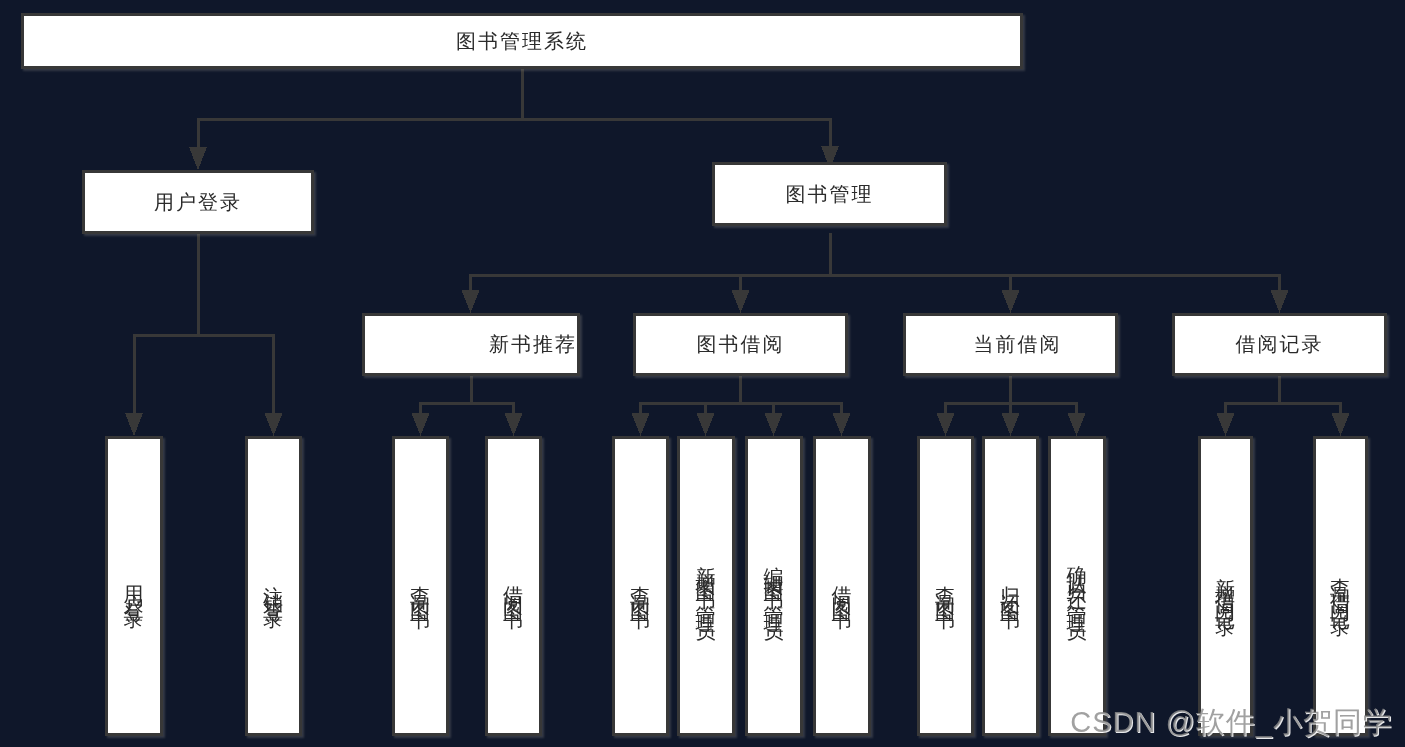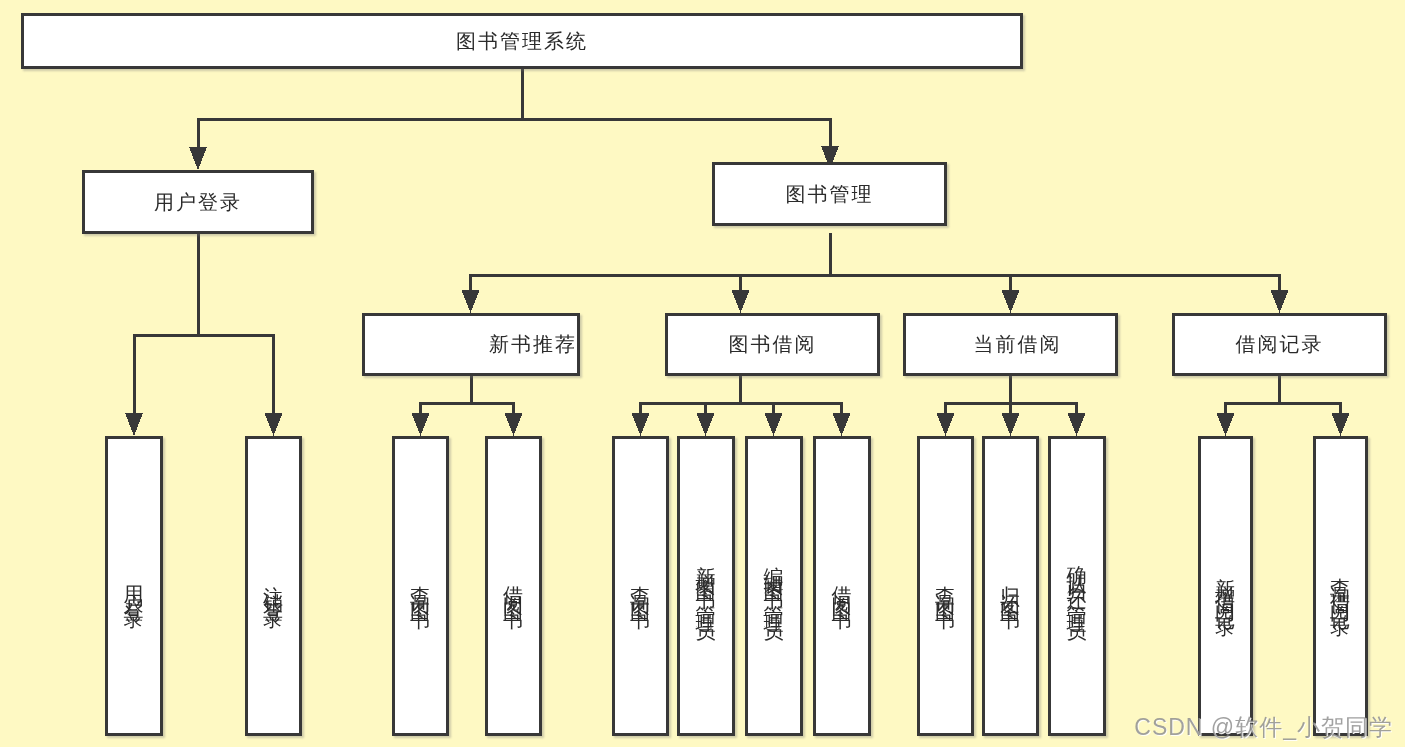--- a/index.html
+++ b/index.html
@@ -5,21 +5,21 @@
   html, body {
     margin: 0;
     padding: 0;
     background: #ffffff;
     font-family: "Liberation Sans", "DejaVu Sans", sans-serif;
   }
   #canvas {
     position: relative;
     width: 1405px;
     height: 747px;
-    background: #fef9c3;
+    background: #0f172a;
     overflow: hidden;
   }
   #connectors {
     position: absolute;
     left: 0;
     top: 0;
     width: 1405px;
     height: 747px;
   }
   #connectors line {
@@ -50,21 +50,21 @@
     text-orientation: mixed;
     font-size: 20px;
     letter-spacing: 8px;
     color: #2b2b2b;
     line-height: 1;
   }
   .watermark {
     position: absolute;
     right: 12px;
     bottom: 4px;
-    font-size: 23px;
+    font-size: 29px;
     color: rgba(140,140,140,0.82);
     text-shadow: 1px 1px 0 rgba(255,255,255,0.9);
     letter-spacing: 1px;
     z-index: 10;
     white-space: nowrap;
   }
 </style>
 </head>
 <body>
 
@@ -139,21 +139,21 @@
   <div class="node" style="left:82px; top:170px; width:232px; height:64px;">
     <span class="h-label">用户登录</span>
   </div>
   <div class="node" style="left:712px; top:162px; width:235px; height:64px;">
     <span class="h-label">图书管理</span>
   </div>
 
   <div class="node" style="left:362px; top:313px; width:218px; height:63px;justify-content:flex-end;">
     <span class="h-label">新书推荐</span>
   </div>
-  <div class="node" style="left:633px; top:313px; width:215px; height:63px;margin-left:32px;">
+  <div class="node" style="left:633px; top:313px; width:215px; height:63px;">
     <span class="h-label">图书借阅</span>
   </div>
   <div class="node" style="left:903px; top:313px; width:215px; height:63px;padding-left:14px;">
     <span class="h-label">当前借阅</span>
   </div>
   <div class="node" style="left:1172px; top:313px; width:215px; height:63px;">
     <span class="h-label">借阅记录</span>
   </div>
 
   <div class="node" style="left:105px; top:436px; width:58px; height:300px;">

